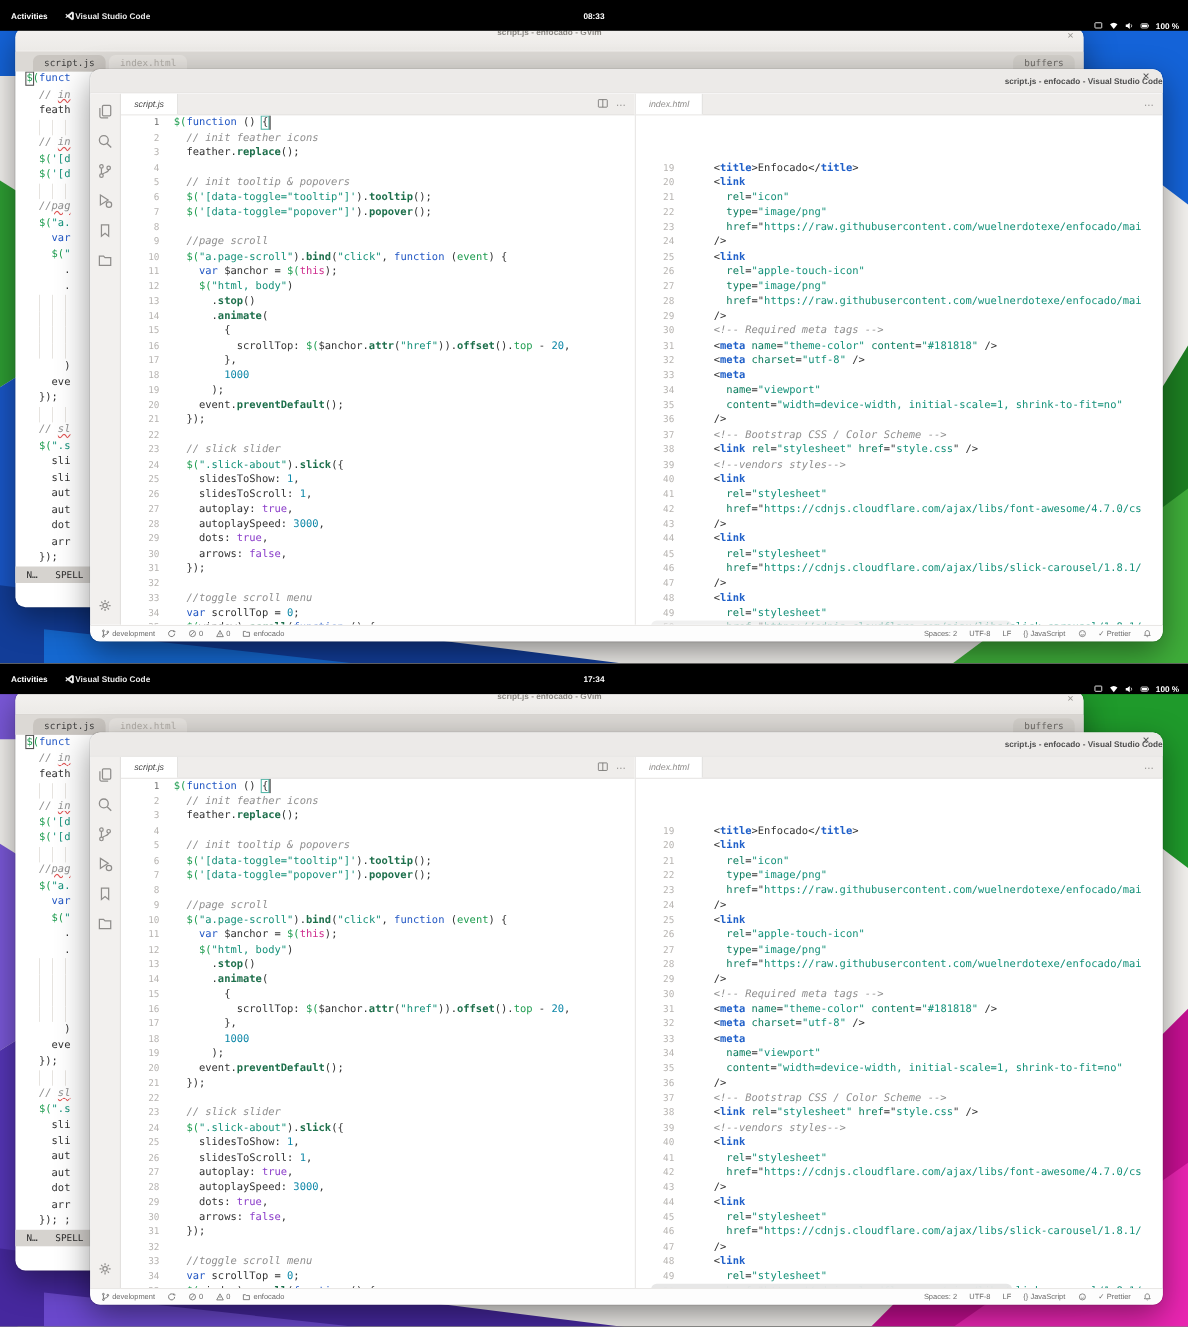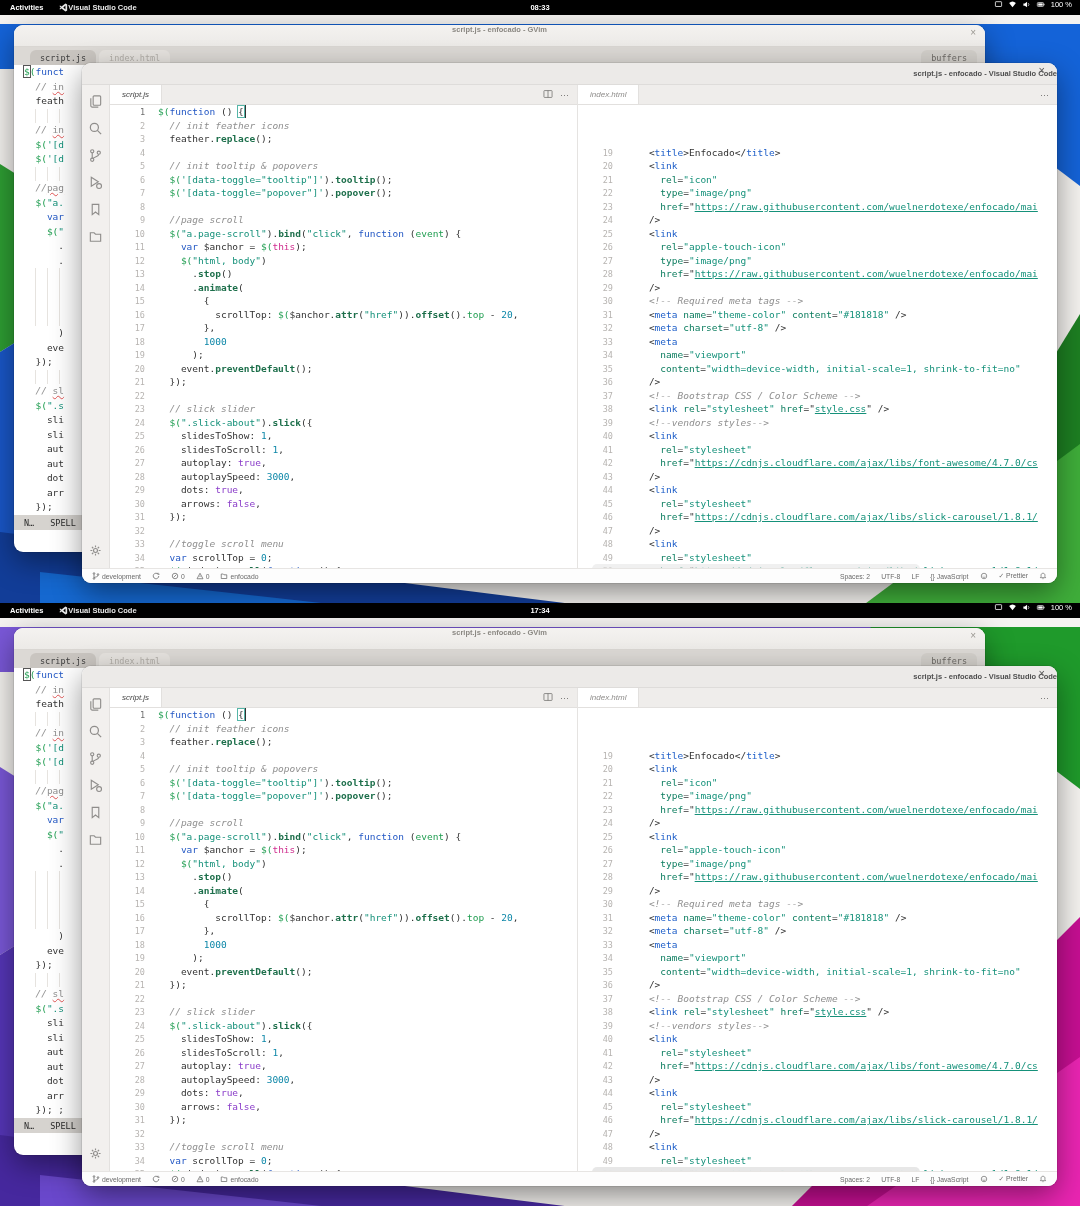--- a/index.html
+++ b/index.html
@@ -1,27 +1,27 @@
 <!DOCTYPE html>
 <html><head>
 <meta charset="utf-8">
 <style>
   html,body{margin:0;padding:0;background:#000;width:1080px;font-family:"Liberation Sans",sans-serif}
   *{box-sizing:border-box}
   .desktop{position:relative;width:1080px;height:603px;overflow:hidden;background:#f5f3f1}
   .wallpaper,.wp{position:absolute;left:0;top:12px;width:1080px;height:591px}
 
   
-  .panel{position:absolute;top:0;left:0;right:0;height:15px;background:#000;color:#fff;z-index:60;
+  .panel{position:absolute;top:0;left:0;right:0;height:28px;background:#000;color:#fff;z-index:60;
          display:flex;align-items:center;font-size:7.5px;font-weight:700}
   .panel-left{display:flex;align-items:center;gap:16px;margin-left:10px}
   .panel-app{display:flex;align-items:center;gap:0;color:#e8e8e8}
   .panel-app svg{display:block}
   .clock{position:absolute;left:50%;transform:translateX(-50%);font-weight:700}
-  .panel-right{position:absolute;right:8px;top:0;bottom:0;display:flex;align-items:flex-start;gap:5px;font-weight:400}
+  .panel-right{position:absolute;right:8px;top:0;bottom:0;display:flex;align-items:flex-end;gap:5px;font-weight:700}
   .panel-right svg{display:block}
 
   
   .win{position:absolute;border-radius:9px;box-shadow:0 10px 30px rgba(0,0,0,.42),0 0 0 1px rgba(0,0,0,.08)}
 
   
   .gvim{left:14px;top:25px;width:971px;height:527px;background:#fff}
   .gvim-titlebar{height:22px;background:linear-gradient(#f4f2f0,#eceae7);border-bottom:1px solid #d9d6d2;
     border-radius:9px 9px 0 0;position:relative;display:flex;align-items:flex-start;justify-content:center;
     font-size:7.5px;font-weight:700;color:#8a8782}
@@ -77,24 +77,24 @@
   
   .tk-p{color:#333}
   .tk-k{color:#2257c4}
   .tk-s{color:#15917a}
   .tk-c{color:#8f8f8f;font-style:italic}
   .tk-n{color:#0d87a8}
   .tk-b{color:#8a3cc9}
   .tk-m{color:#1d6f4b;font-weight:600}
   .tk-g{color:#1f9d50}
   .tk-pk{color:#cf2d8e}
-  .tk-t{color:#2060c9;font-weight:400}
+  .tk-t{color:#2060c9;font-weight:700}
   .tk-a{color:#0c7d5f}
-  .tk-u{color:#15917a;text-decoration:underline}
-  .tk-sp{color:#8f8f8f;text-decoration:underline wavy #e05555 1px}
+  .tk-u{color:#15917a;}
+  .tk-sp{color:#8f8f8f;font-style:italic;text-decoration:underline wavy #e05555 1px}
   .tk-cur{outline:1px solid #56b6a8;position:relative}
   .tk-cur::after{content:"";position:absolute;right:-2.5px;top:-1px;height:13px;border-right:1.6px solid #333}
   .tk-gcur{outline:1px solid #555;color:#1f9d50}
 </style>
 </head>
 <body>
 
 <section class="desktop theme-blue">
 
   <div class="wallpaper">

